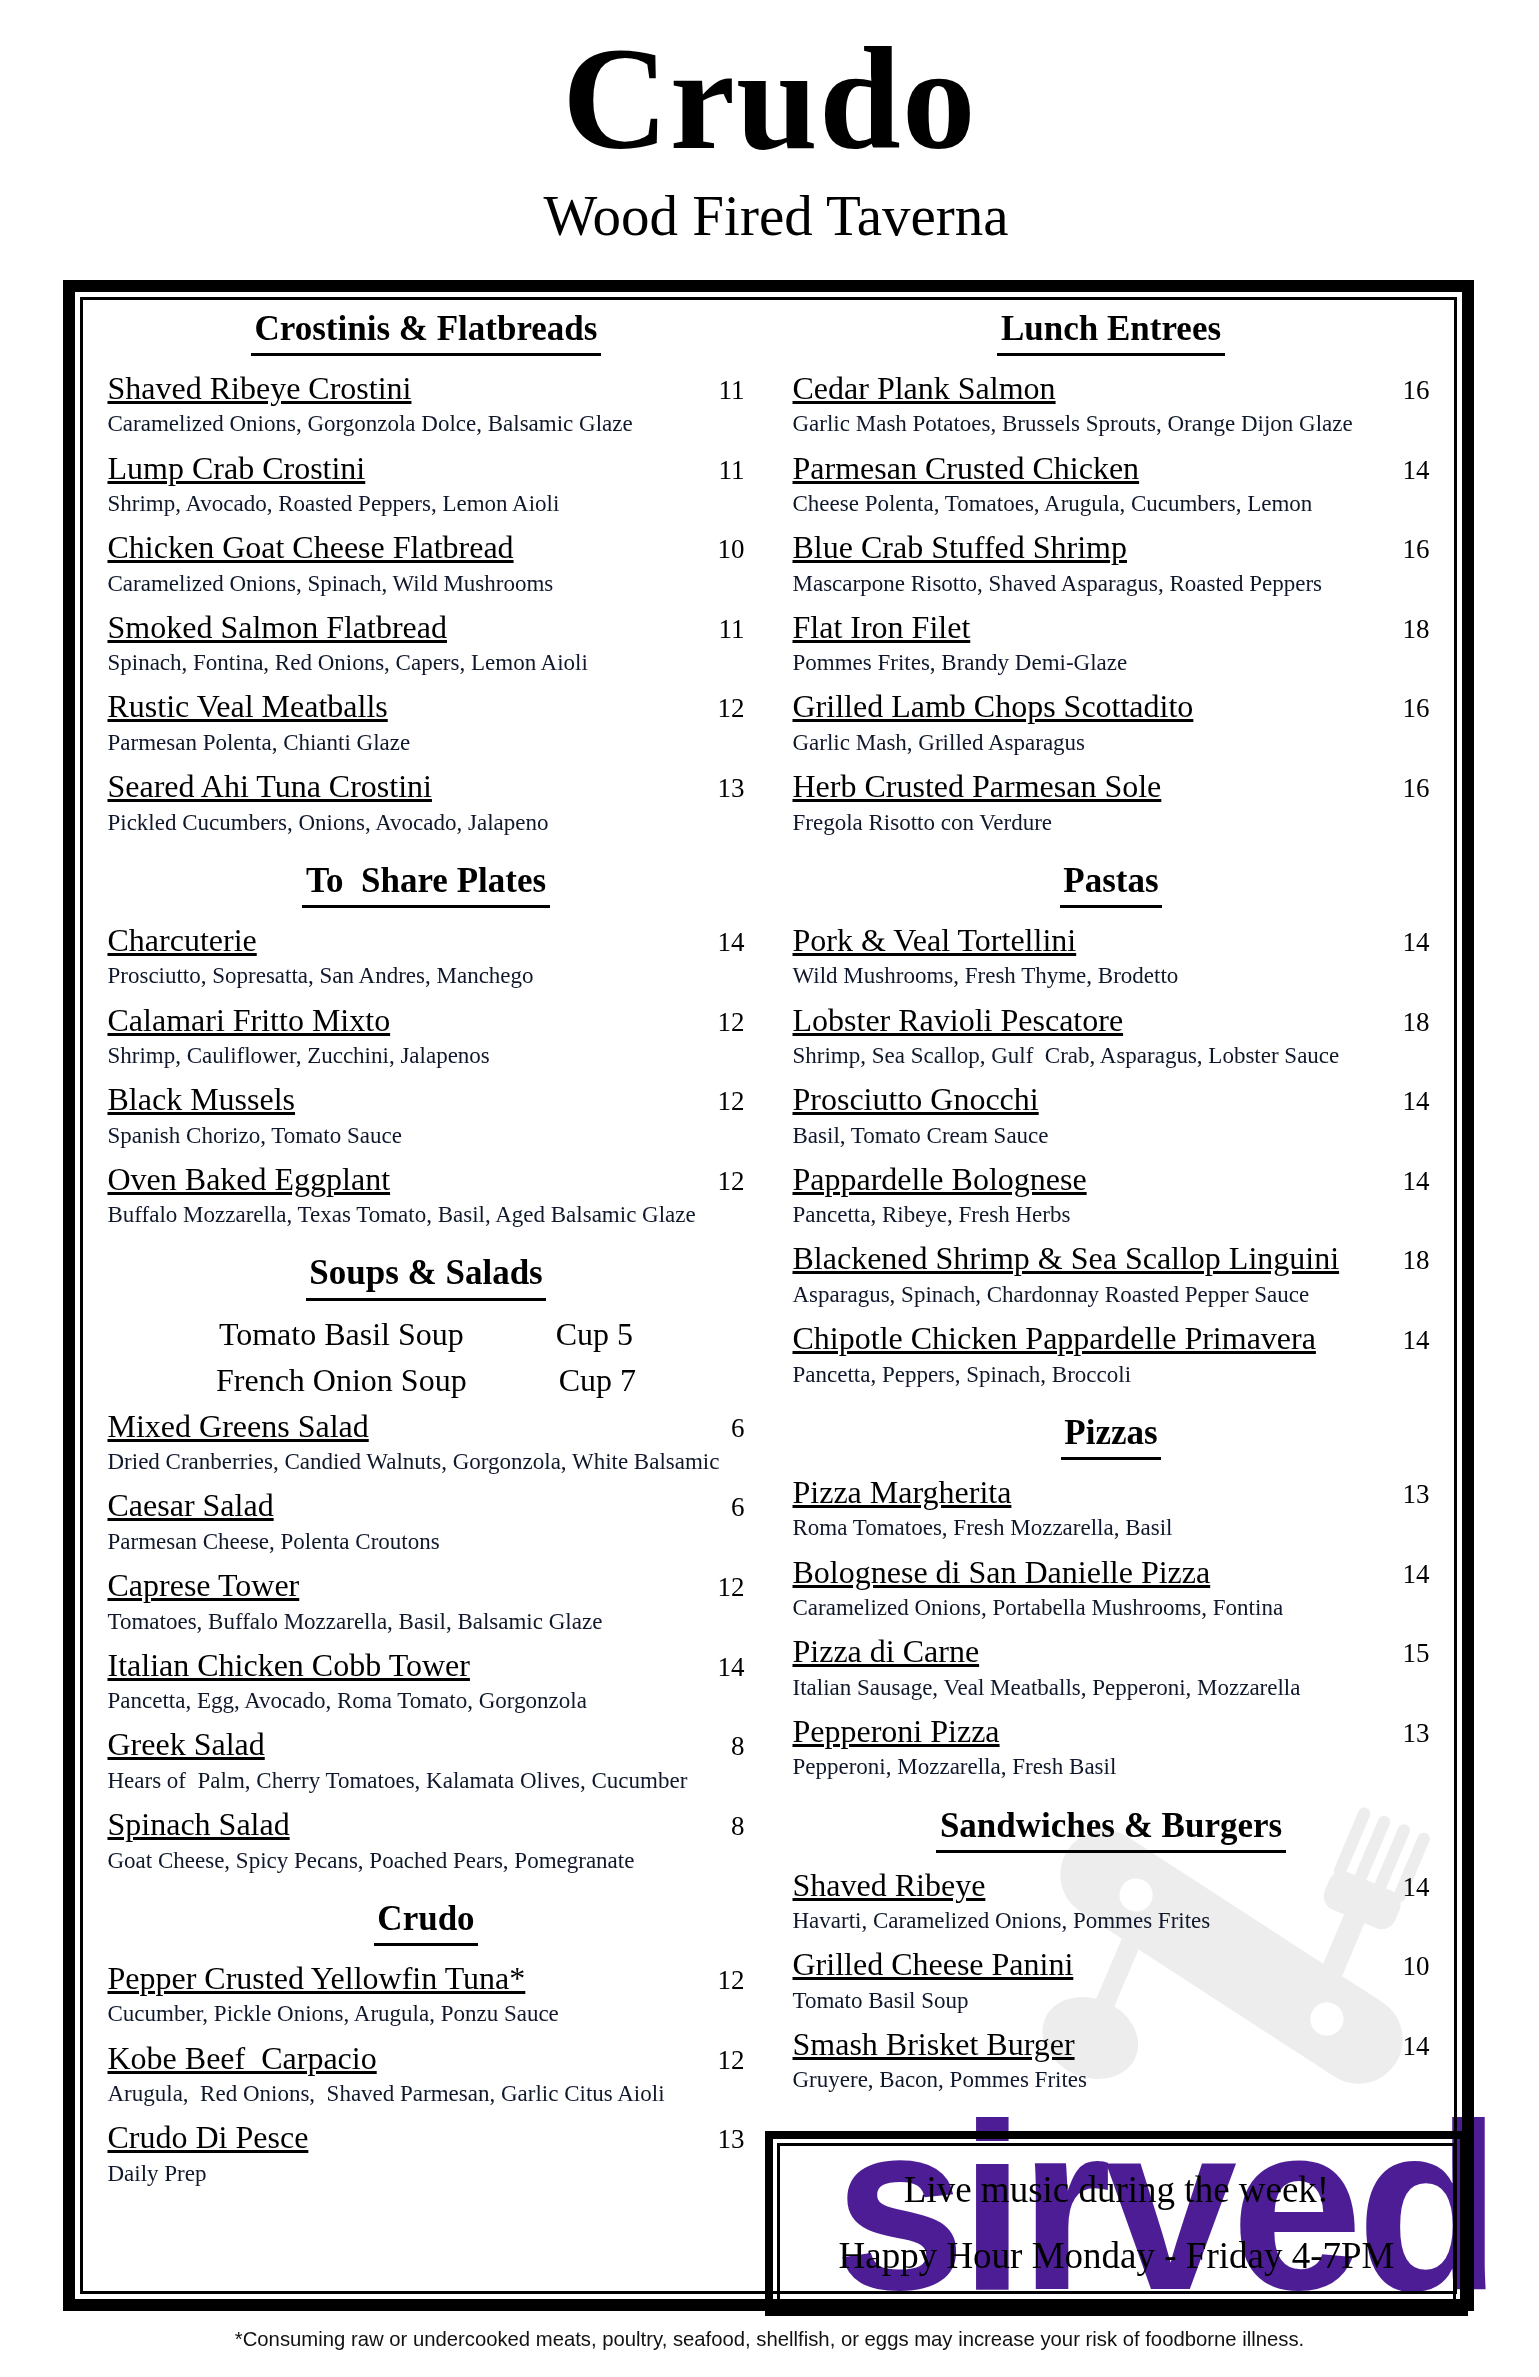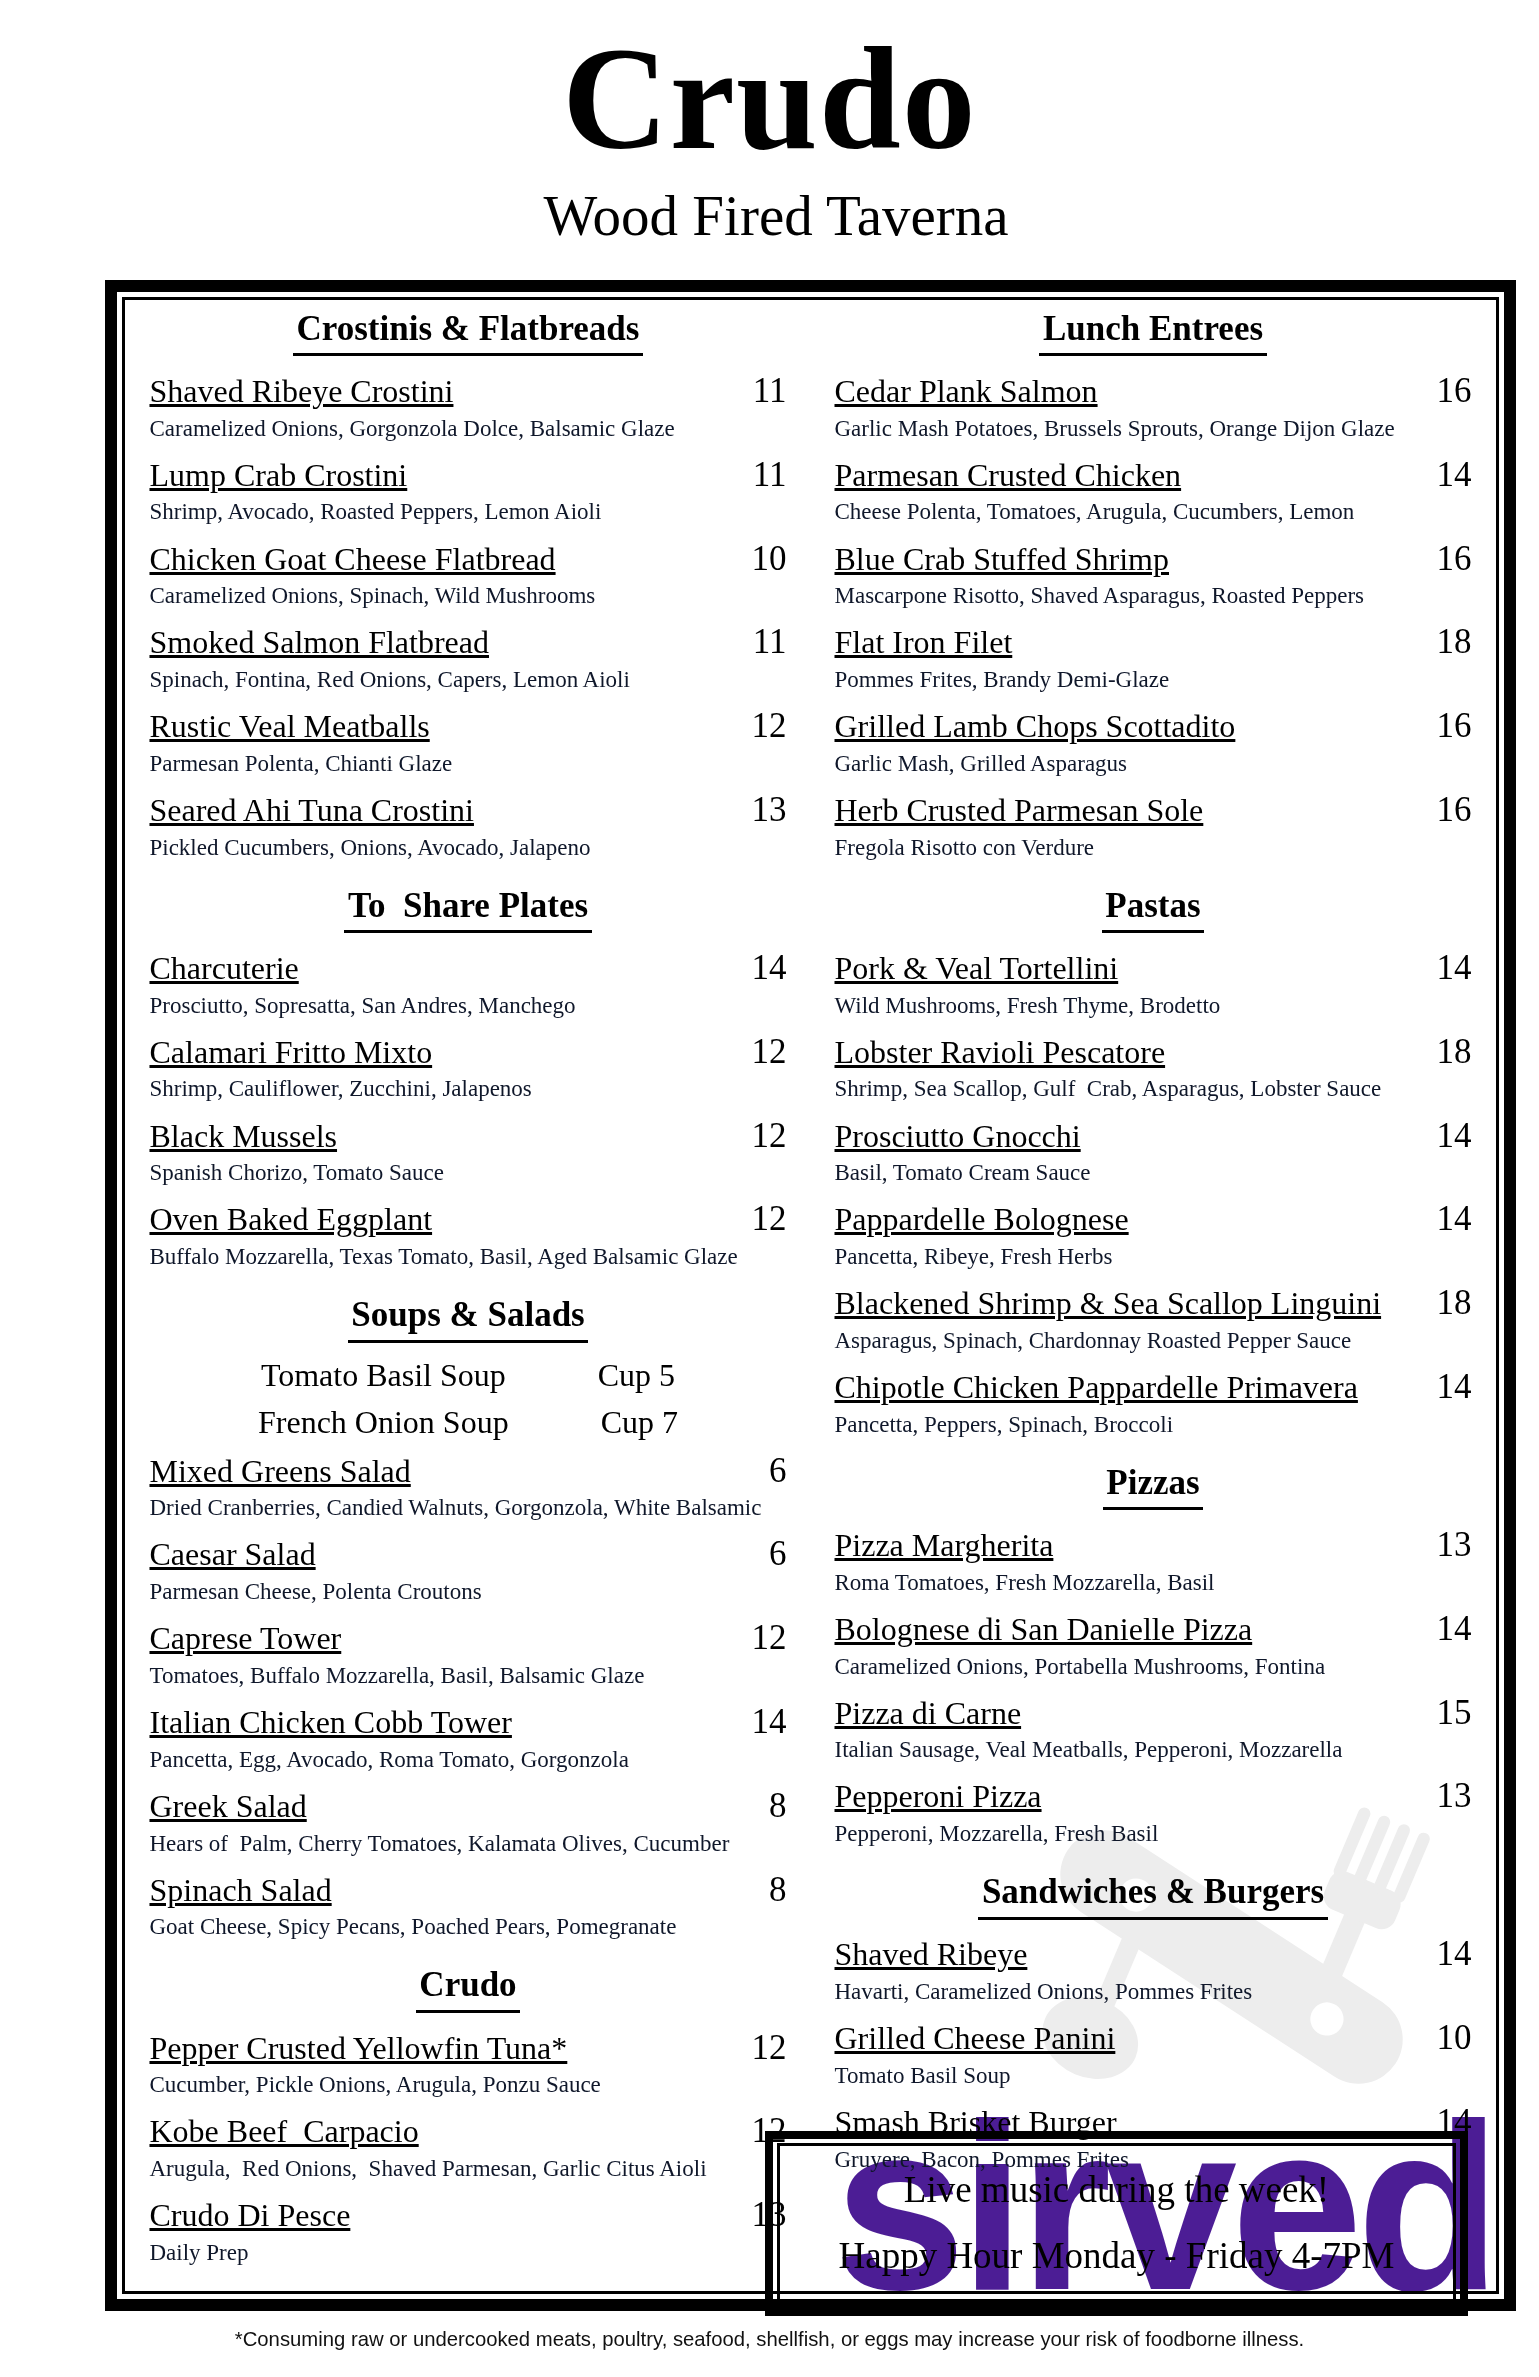--- a/index.html
+++ b/index.html
@@ -50,21 +50,20 @@
   
   .menu-box {
     position: absolute;
     left: 63px;
     top: 280px;
     width: 1411px;
     height: 2031px;
     border: 12.3px solid #000;
     z-index: 2;
     background: transparent;
-    margin-left: 42px;
   }
   .menu-inner {
     position: absolute;
     inset: 4.9px;
     border: 3.1px solid #000;
     padding: 9.8px 24.6px 0 24.6px;
     background: transparent;
   }
   .columns { display: flex; gap: 48px; height: 100%; }
   .col { flex: 1 1 0; min-width: 0; }
@@ -97,21 +96,21 @@
   .item-row { display: flex; align-items: baseline; }
   .item-name {
     font-size: 32px;
     line-height: 1.12;
     white-space: pre-wrap;
     text-decoration: underline;
   }
   .item-price {
     margin-left: auto;
     padding-left: 18.5px;
-    font-size: 35px;
+    font-size: 27px;
     white-space: nowrap;
   }
   .item-desc {
     margin-top: 3.7px;
     font-size: 23px;
     line-height: 1.18;
     color: #0f172a;
     white-space: pre-wrap;
   }
 

